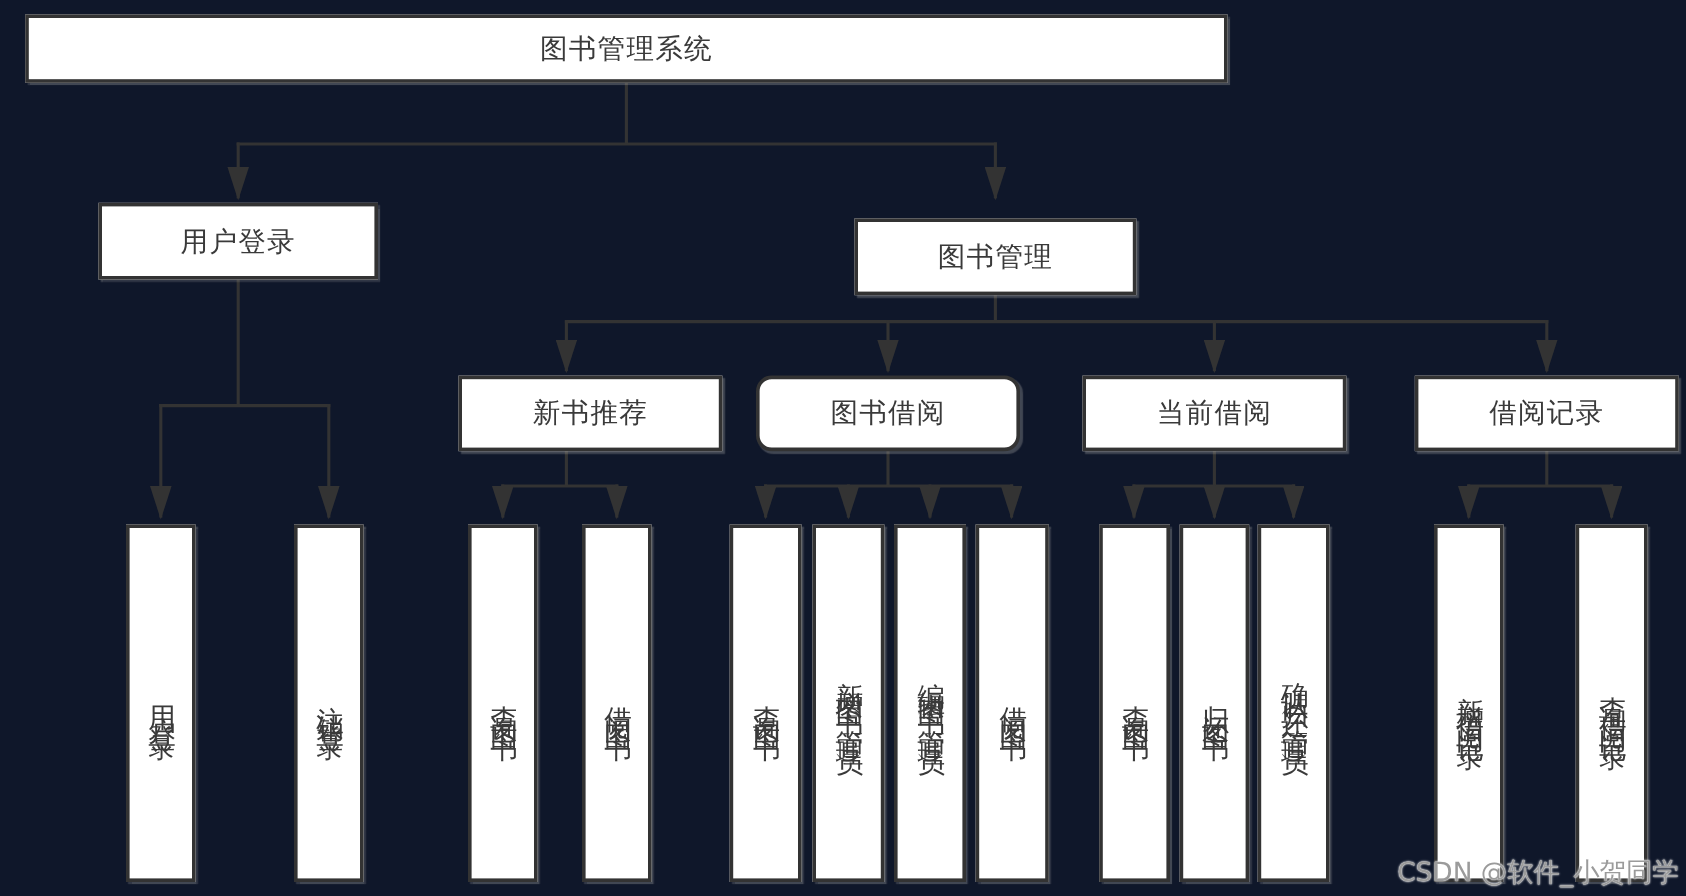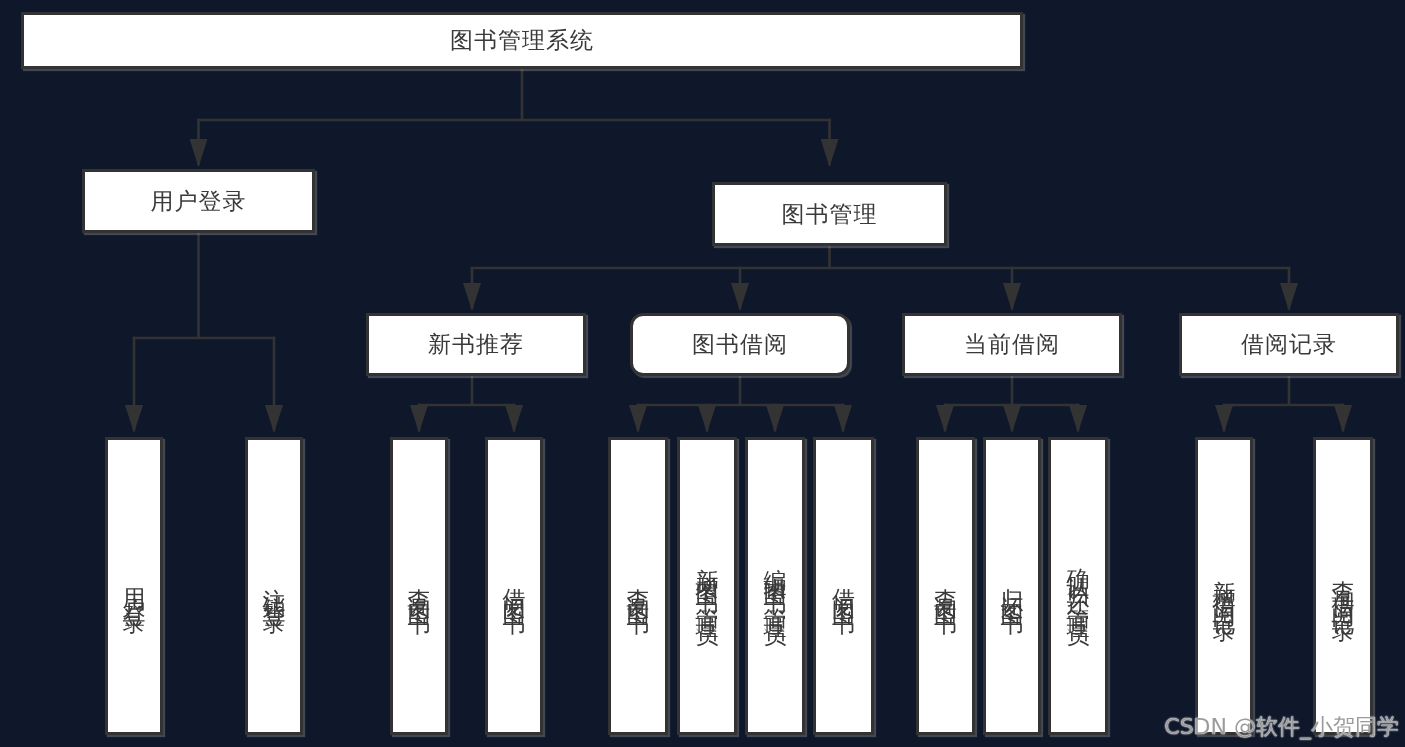--- a/index.html
+++ b/index.html
@@ -49,21 +49,21 @@
     font-size: 22px;
     color: #9b9b9b;
     z-index: 5;
     white-space: nowrap;
     text-shadow: 0 0 2px #ffffff, 0 0 1px #ffffff;
   }
   
   .n-root       { left: 21px;   top: 12px;  width: 1002px; height: 57px; }
   .n-userlogin  { left: 82px;   top: 169px; width: 233px;  height: 64px; }
   .n-bookmgmt   { left: 712px;  top: 182px; width: 235px;  height: 64px; }
-  .n-newrec     { left: 366px;  top: 313px; width: 220px;  height: 63px; }
+  .n-newrec     { left: 382px;  top: 313px; width: 220px;  height: 63px; }
   .n-borrow     { left: 630px;  top: 313px; width: 220px;  height: 63px; border-radius: 13px; }
   .n-current    { left: 902px;  top: 313px; width: 220px;  height: 63px; justify-content: center; }
   .n-records    { left: 1179px; top: 313px; width: 220px;  height: 63px; }
   .leaf         { top: 437px; height: 298px; }
   .l-1  { left: 105px;  width: 58px; }
   .l-2  { left: 245px;  width: 58px; }
   .l-3  { left: 390px;  width: 58px; }
   .l-4  { left: 485px;  width: 58px; }
   .l-5  { left: 608px;  width: 60px; }
   .l-6  { left: 677px;  width: 60px; }

